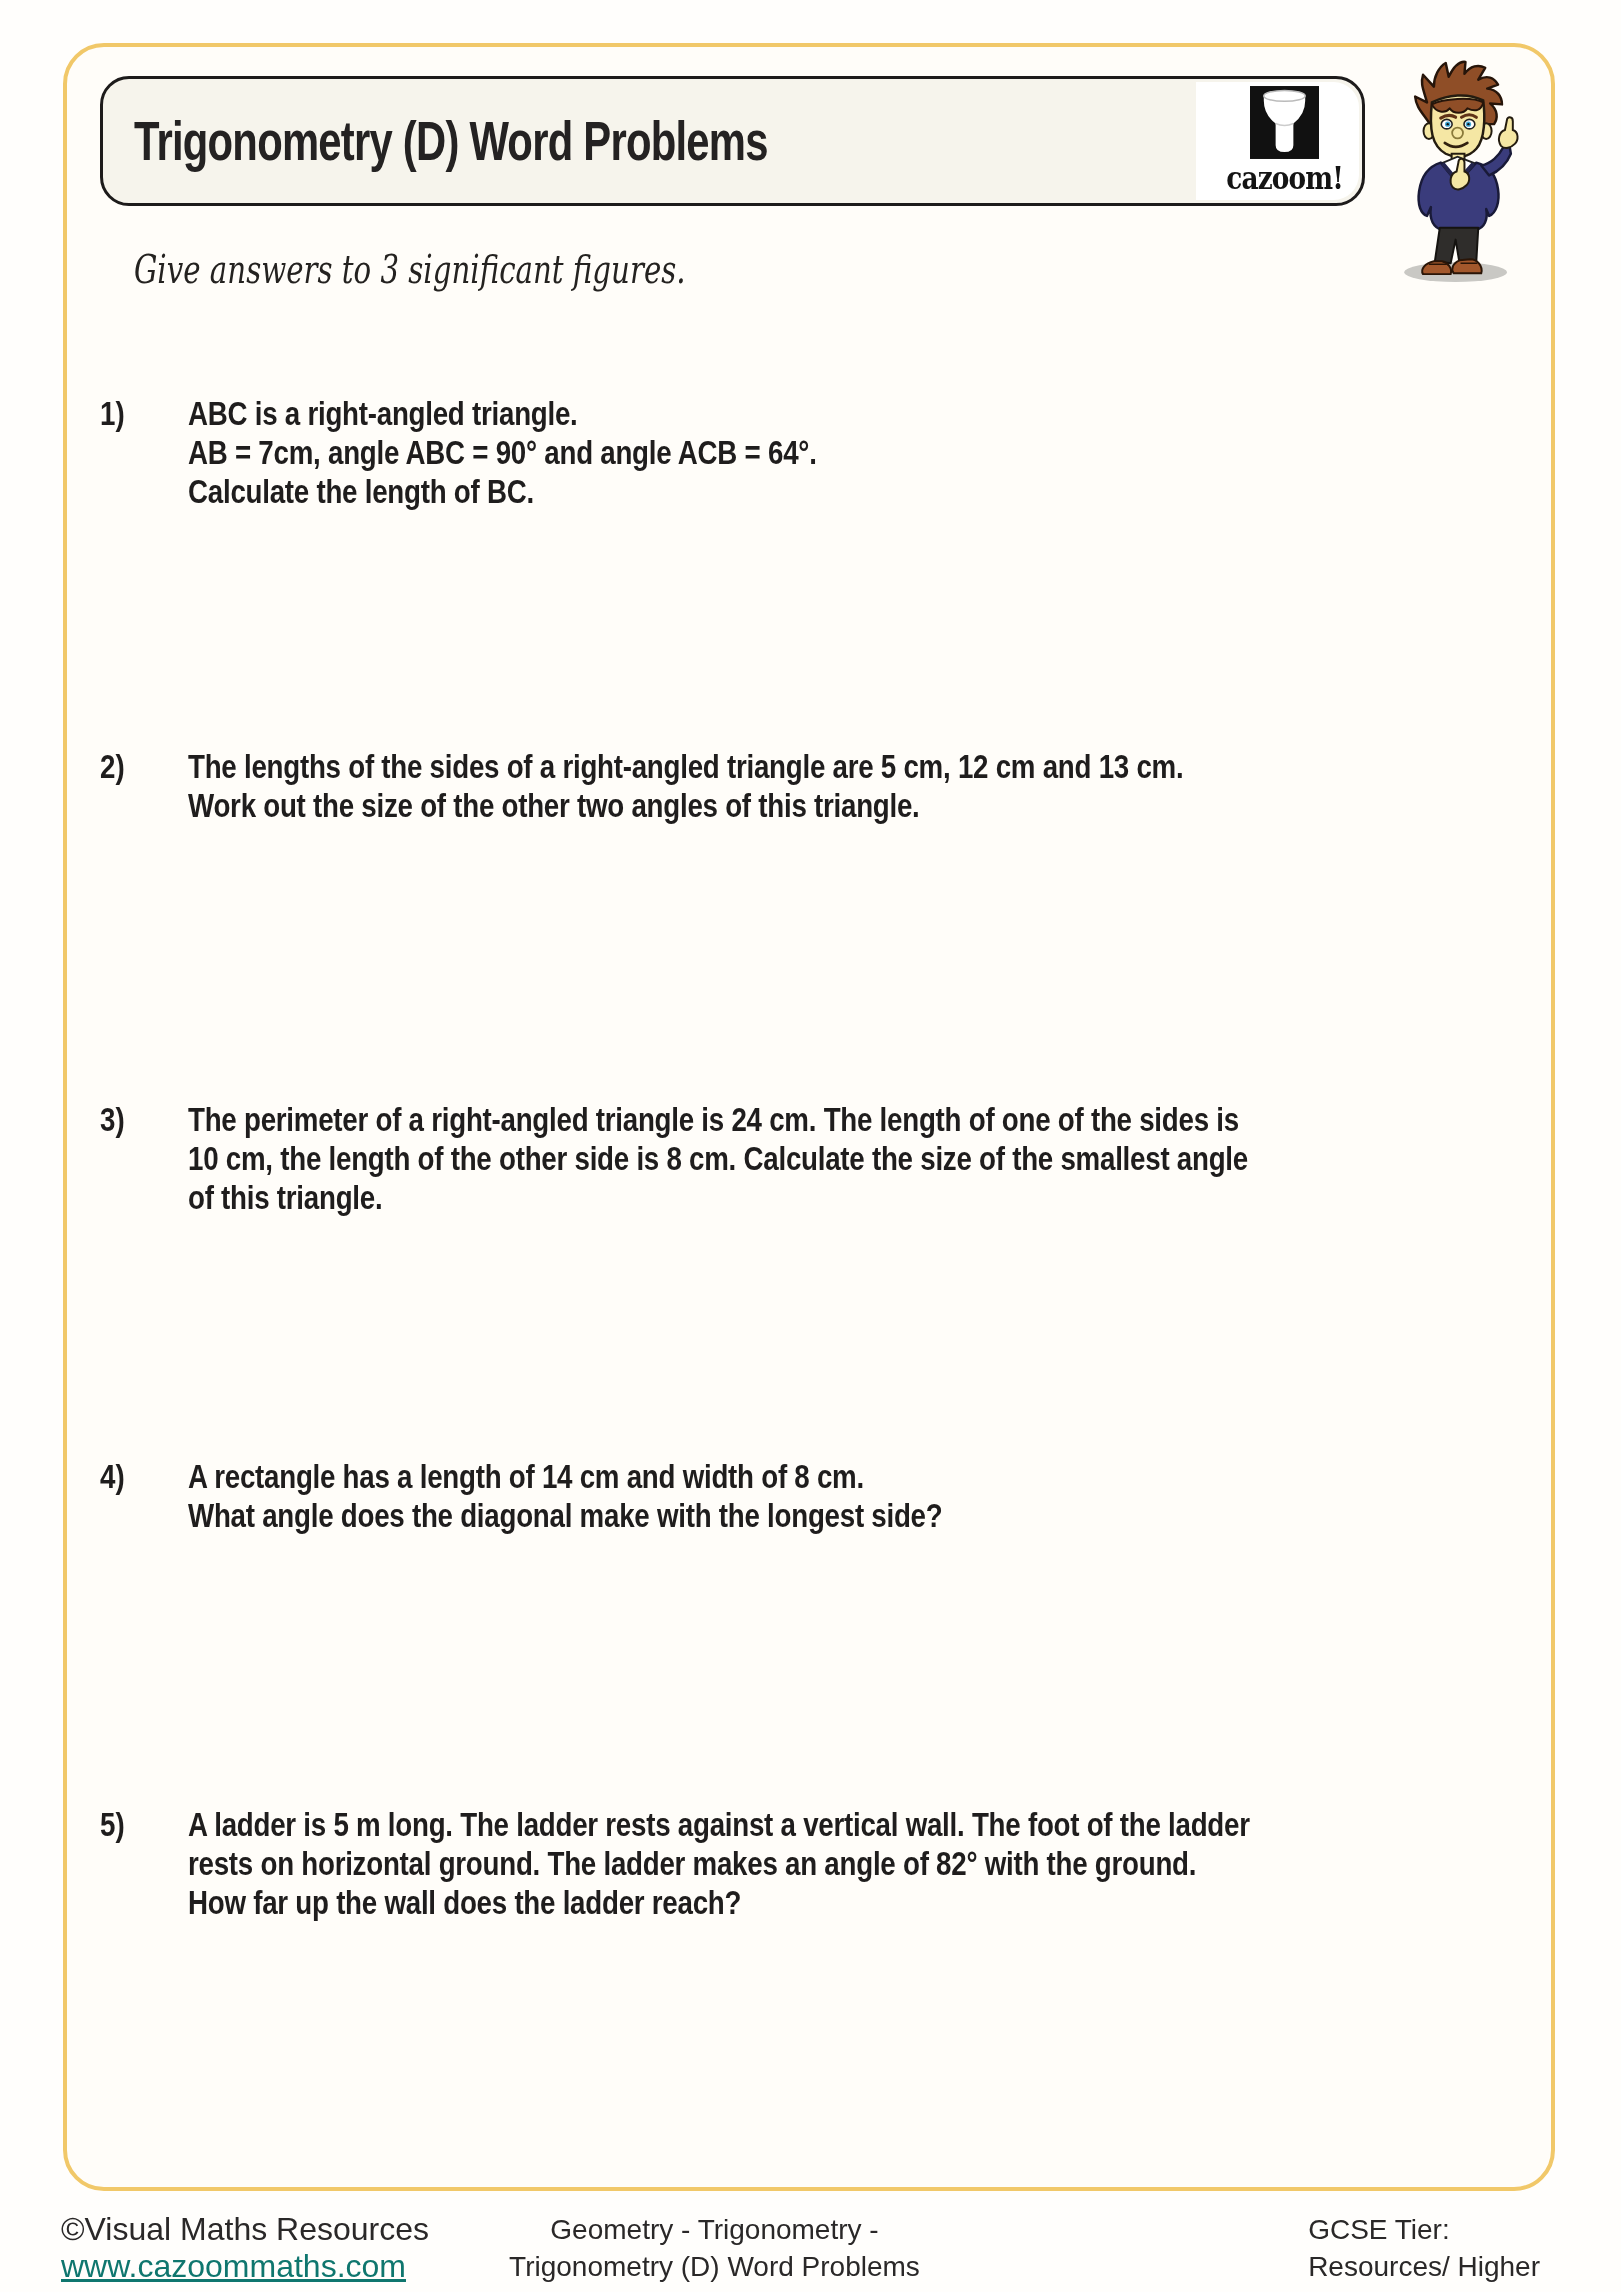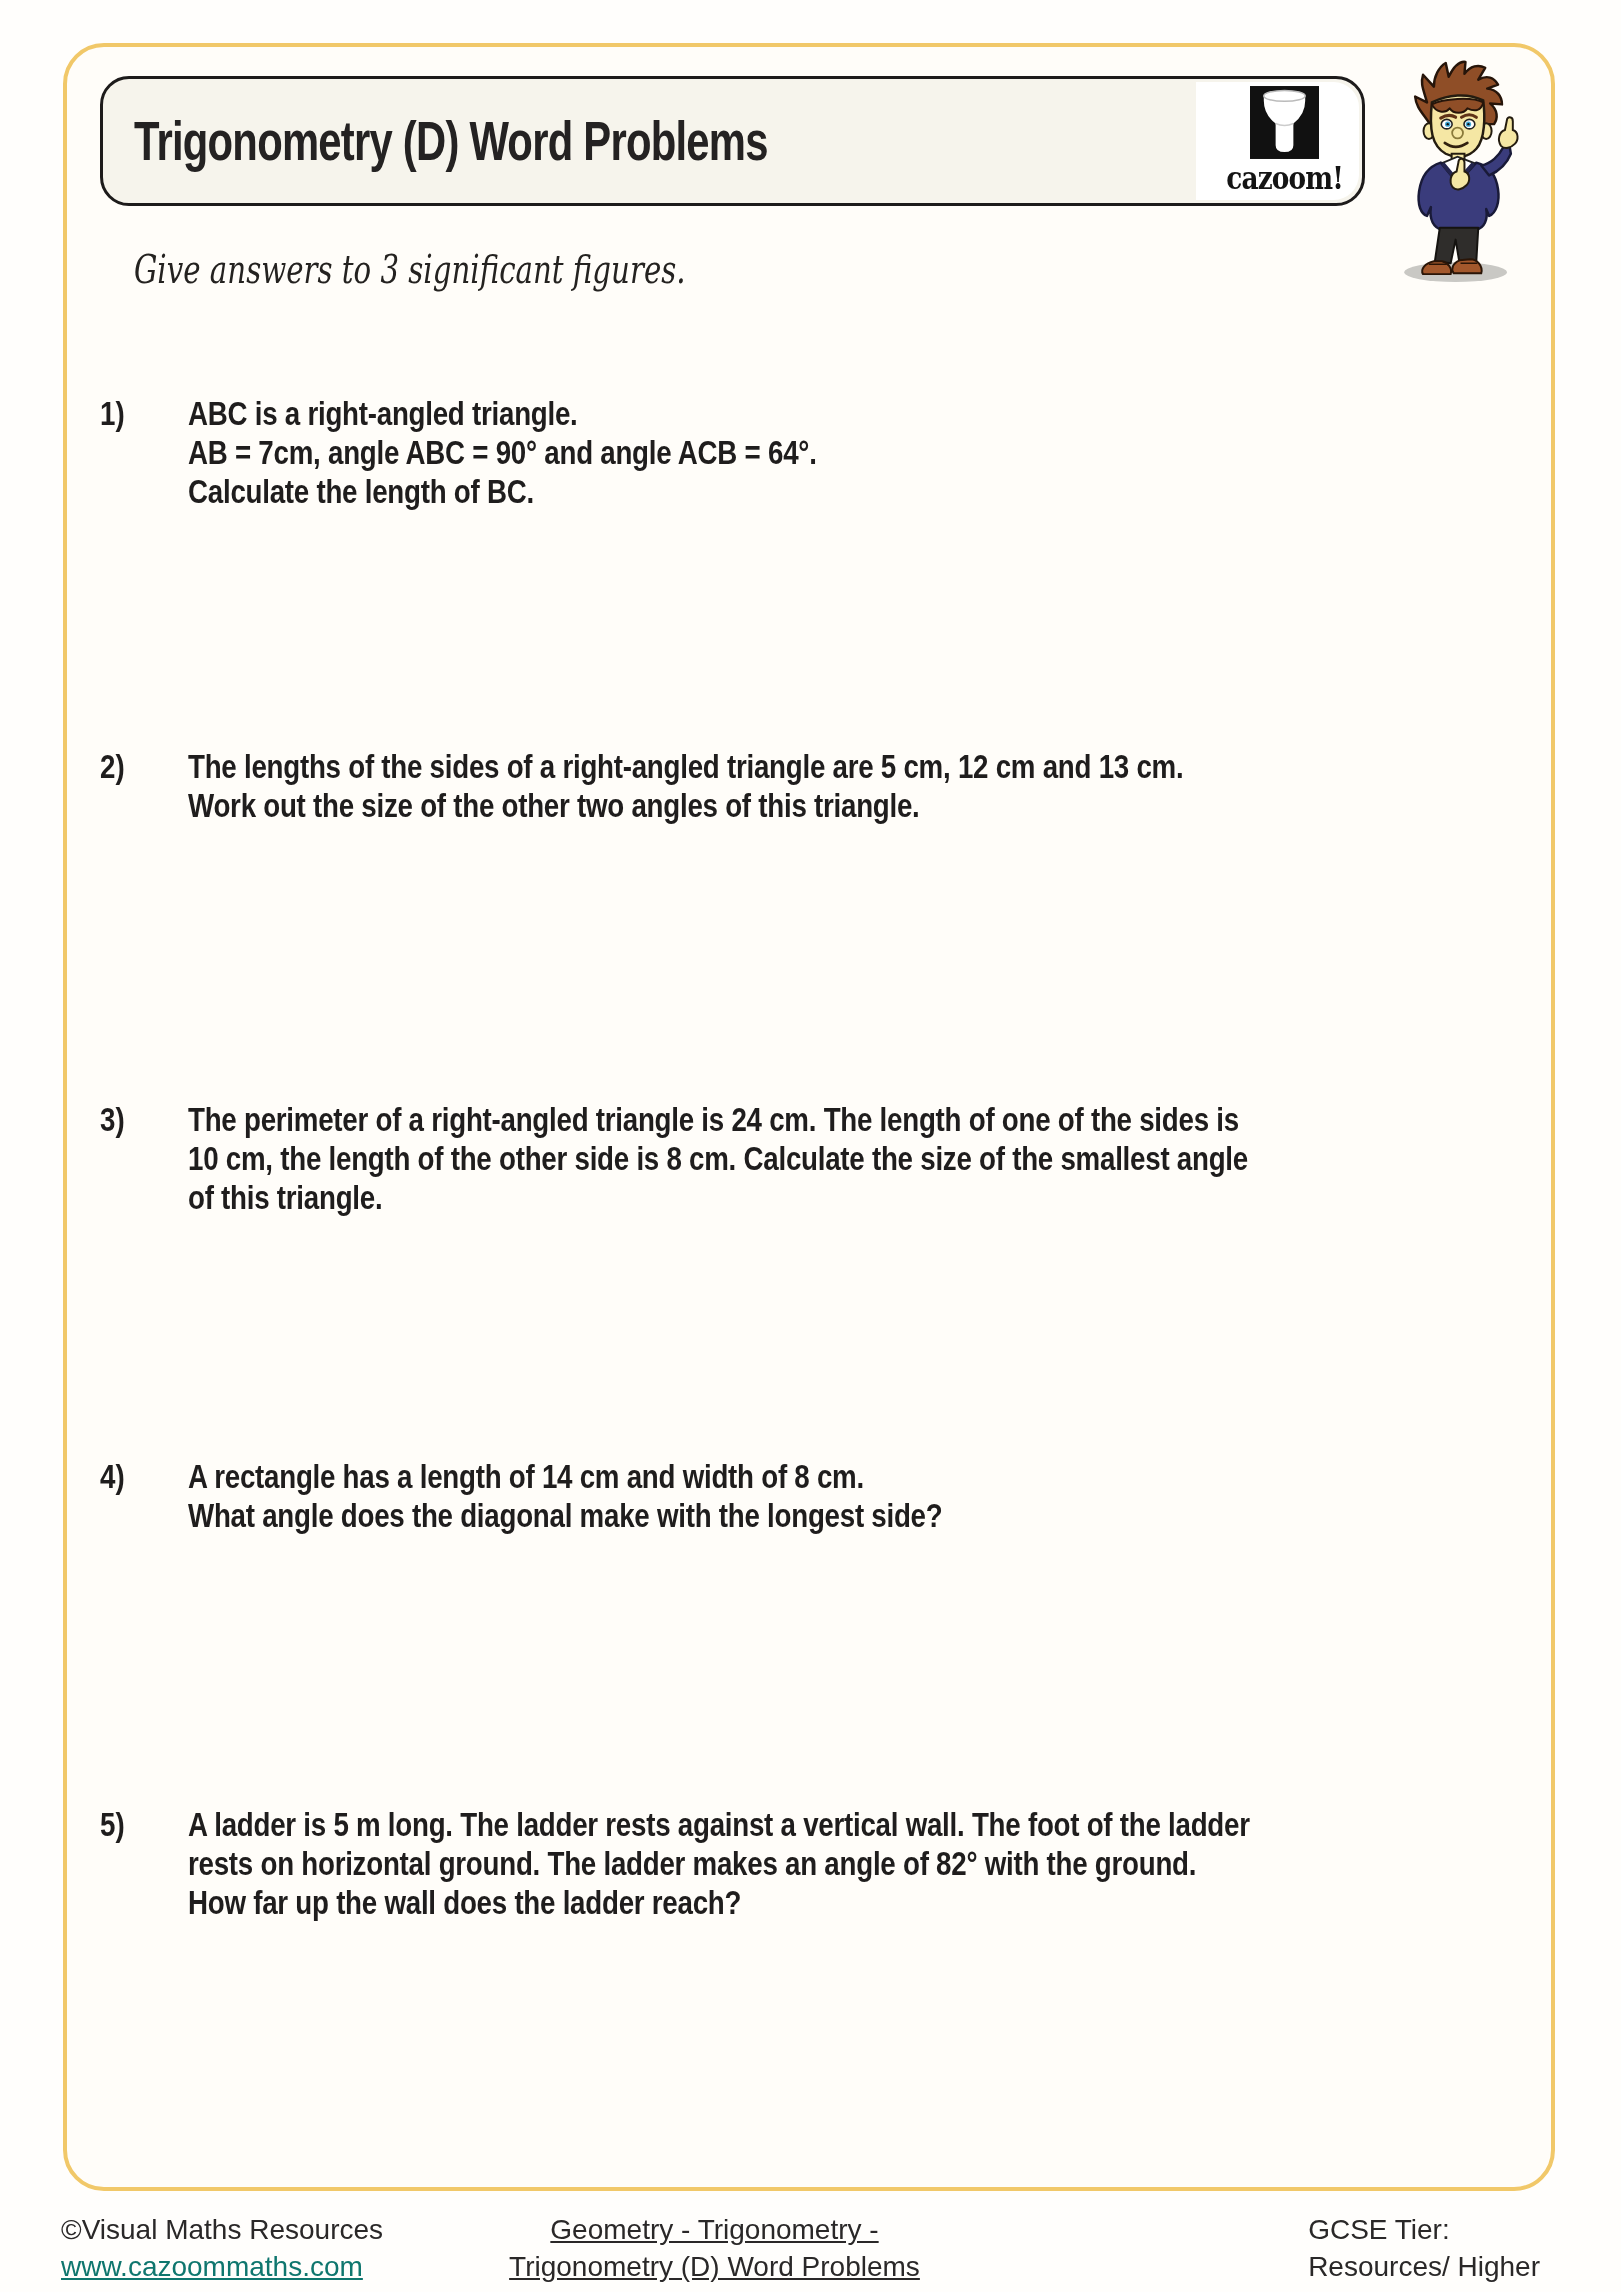--- a/index.html
+++ b/index.html
@@ -34,24 +34,24 @@
 
   
   .problem{position:absolute;left:0;width:1621px;}
   .p1{top:394px;} .p2{top:747px;} .p3{top:1100px;} .p4{top:1457px;} .p5{top:1805px;}
   .problem-number{position:absolute;left:100px;top:0;font-weight:bold;font-size:33px;
                   transform:scaleX(0.84);transform-origin:left top;line-height:39px;}
   .problem-lines{position:absolute;left:188px;top:0;transform:scaleX(0.84);transform-origin:left top;}
   .problem-line{font-weight:bold;font-size:33px;line-height:39px;white-space:nowrap;letter-spacing:-0.3px;color:#1f1d1d;}
 
   
-  .footer-left{position:absolute;left:61px;top:2211px;font-size:28px;line-height:37px;color:#2a2828;}
+  .footer-left{position:absolute;left:61px;top:2211px;font-size:32px;line-height:37px;color:#2a2828;}
   .footer-link{color:#0f766e;text-decoration:underline;cursor:pointer;}
   .footer-center{position:absolute;left:0;width:1429px;top:2211px;text-align:center;
-                 font-size:28px;line-height:37px;color:#2a2828;text-decoration:underline;}
+                 font-size:28px;line-height:37px;color:#2a2828;}
   .footer-right{position:absolute;right:81px;top:2211px;text-align:left;
                 font-size:28px;line-height:37px;color:#2a2828;}
 </style>
 </head>
 <body>
 
 <div class="page">
 
   <div class="gold-frame"></div>
 

